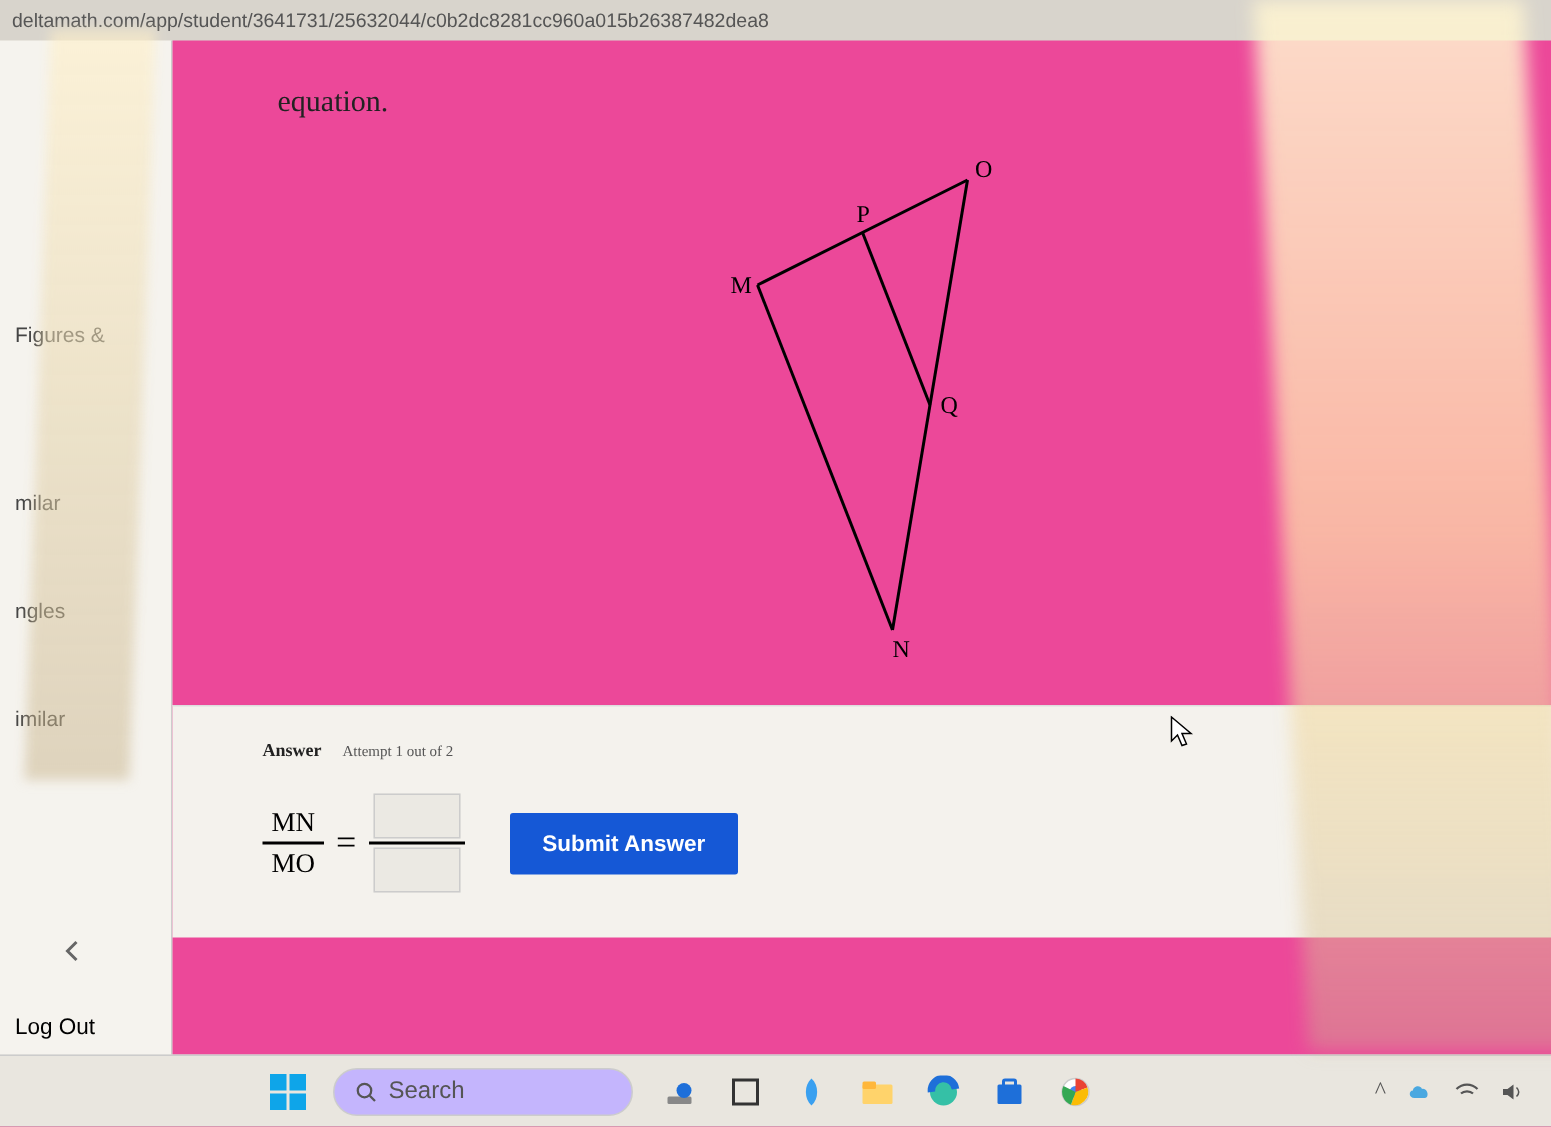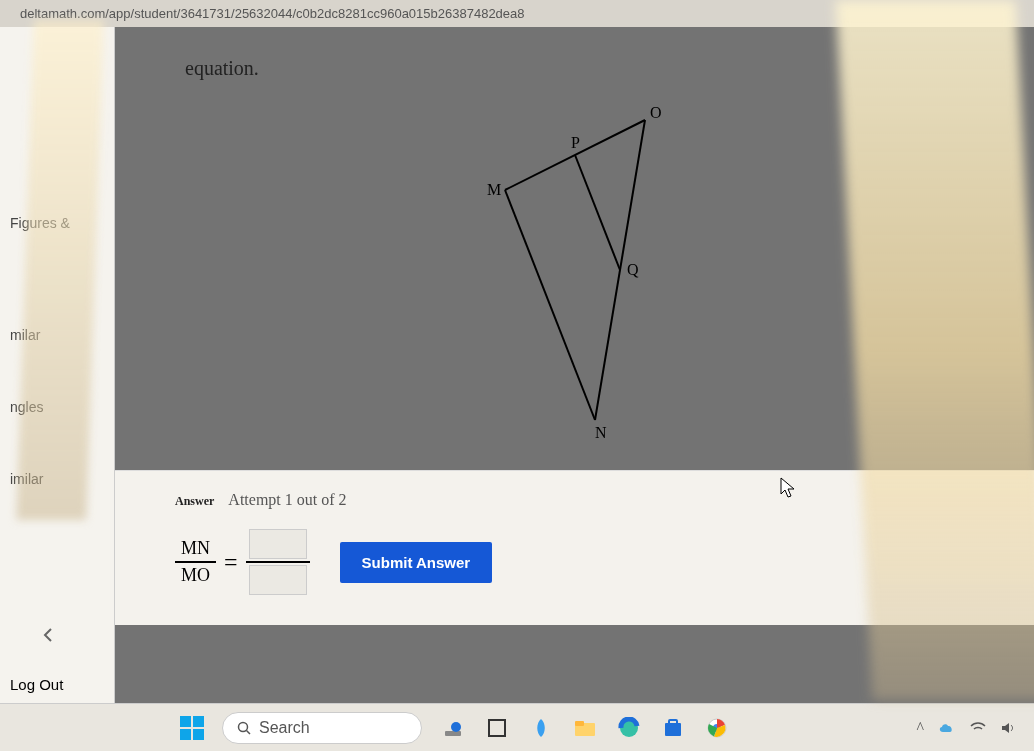--- a/index.html
+++ b/index.html
@@ -8,21 +8,21 @@
   background: #b8b4ab;
   width: 1034px;
   height: 751px;
   overflow: hidden;
   position: relative;
 }
 .url-bar {
   font-family: Arial, sans-serif;
   font-size: 13px;
   color: #555;
-  padding: 6px 20px;
+  padding: 6px 8px;
   background: #d8d4cc;
 }
 .screen {
   display: flex;
   position: relative;
   height: 680px;
   background: #e8e6e0;
 }
 .sidebar {
   width: 115px;
@@ -47,21 +47,21 @@
 .logout {
   font-family: Arial, sans-serif;
   font-size: 15px;
   color: #000000;
   position: absolute;
   bottom: 14px;
   left: 10px;
 }
 .main {
   flex: 1;
-  background: #737373;
+  background: #ec4899;
   position: relative;
   padding: 30px 50px 0 70px;
 }
 .prompt-text {
   font-size: 20px;
   color: #222;
   margin-bottom: 10px;
 }
 .diagram {
   display: block;
@@ -74,21 +74,21 @@
   margin-left: -70px;
   margin-right: -50px;
 }
 .answer-header { margin-bottom: 20px; }
 .answer-label {
   font-weight: bold;
   font-size: 12px;
   color: #222;
 }
 .attempt {
-  font-size: 16px;
+  font-size: 10px;
   color: #555;
   margin-left: 10px;
 }
 .equation-row {
   display: flex;
   align-items: center;
   gap: 30px;
 }
 .fraction {
   display: inline-flex;
@@ -152,21 +152,21 @@
   grid-template-rows: 1fr 1fr;
   gap: 2px;
 }
 .start-icon span:nth-child(1){background:#0ea5e9;}
 .start-icon span:nth-child(2){background:#0ea5e9;}
 .start-icon span:nth-child(3){background:#0ea5e9;}
 .start-icon span:nth-child(4){background:#0ea5e9;}
 .search-box {
   display: flex;
   align-items: center;
-  background: #ffffff;
+  background: #c4b5fd;
   border: 1px solid #ccc;
   border-radius: 20px;
   padding: 6px 14px;
   width: 200px;
   font-family: Arial, sans-serif;
   color: #555;
 }
 .search-box svg { margin-right: 8px; }
 .tb-icon {
   width: 26px; height: 26px;

